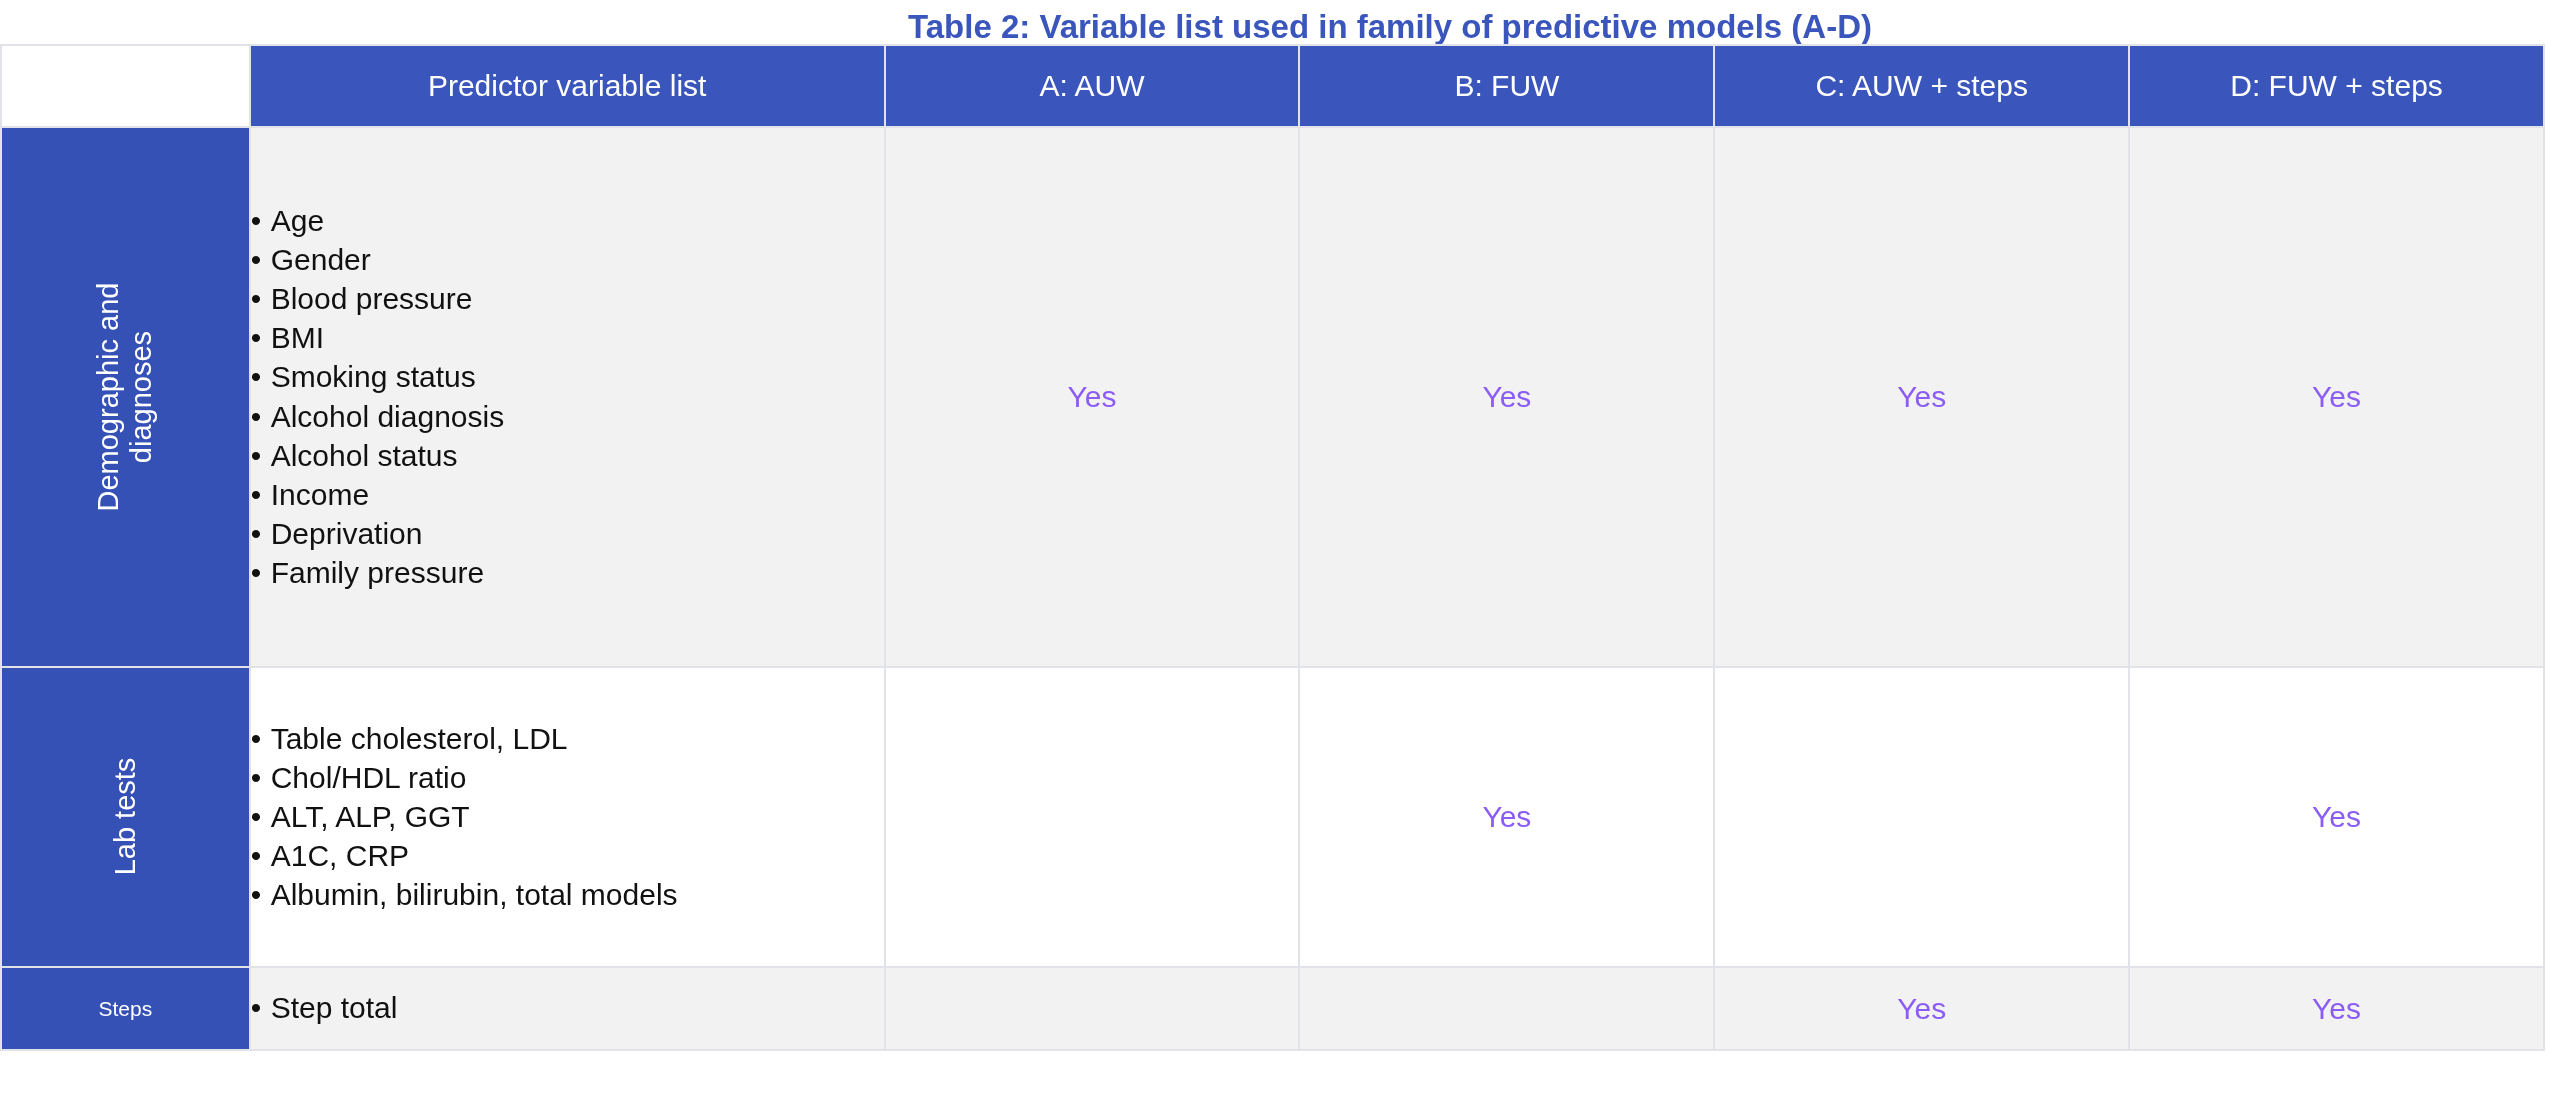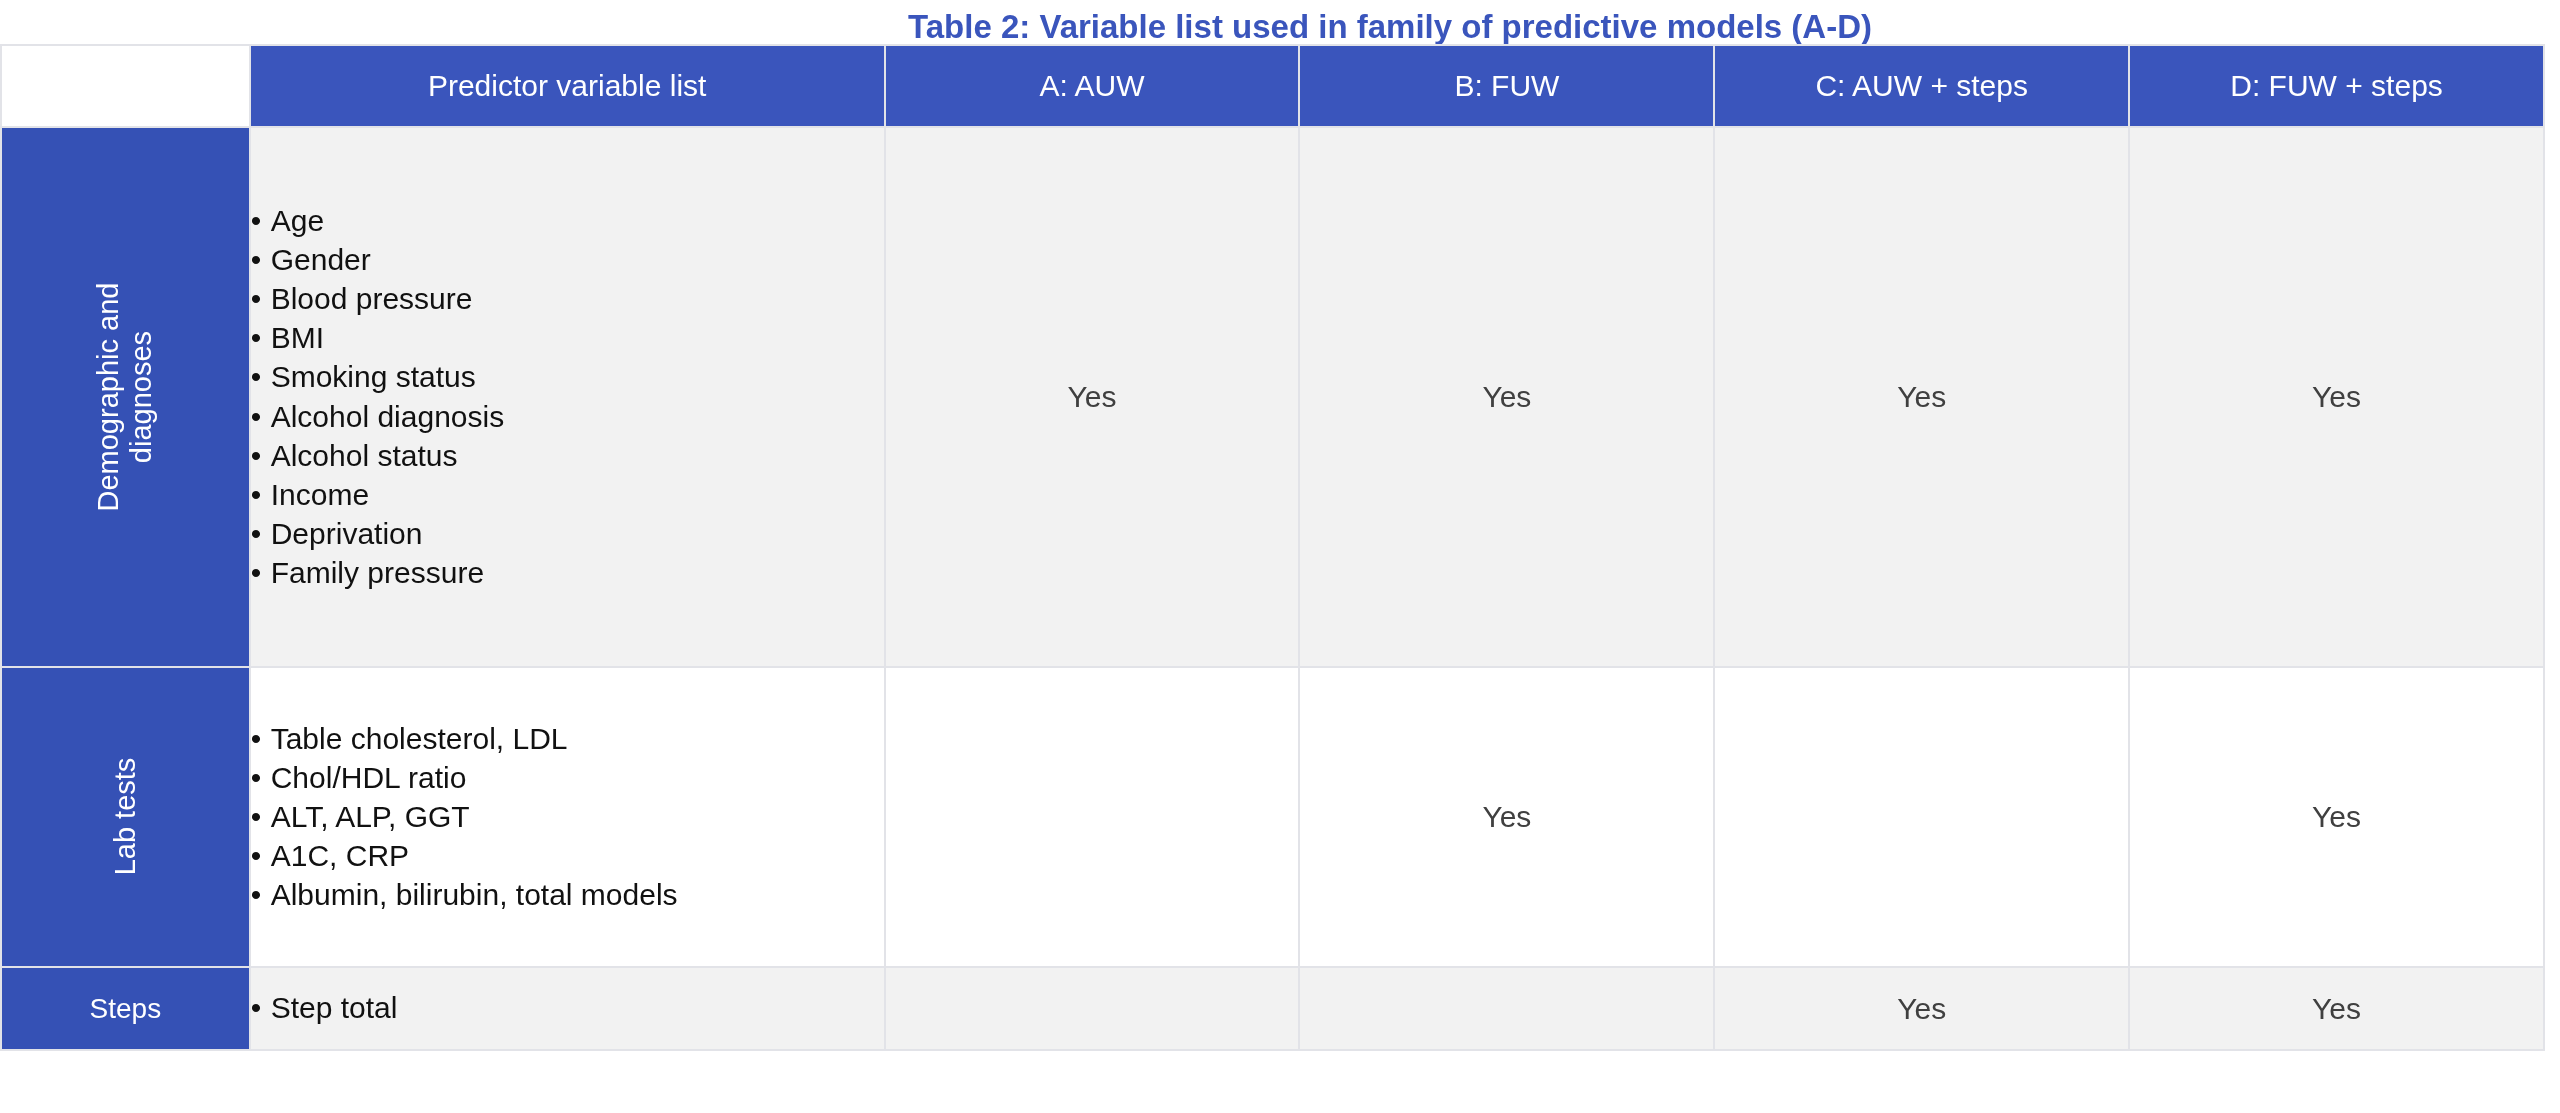--- a/index.html
+++ b/index.html
@@ -90,21 +90,21 @@
     width: 100%;
   }
   .rowlabel .rot {
     transform: rotate(-90deg);
     white-space: pre-line;
     font-size: 29px;
     line-height: 1.14;
     text-align: center;
   }
   .rowlabel .flat {
-    font-size: 28px;
+    font-size: 21px;
     text-align: center;
     line-height: 1.2;
   }
 
   
   .predictor {
     padding: 12px 0 12px 26px;
     font-size: 30px;
     color: #111111;
     line-height: 1.07;
@@ -123,21 +123,21 @@
   .predictor li .bullet {
     display: inline-block;
     width: 20px;
   }
 
   
   .modelcell {
     text-align: center;
     font-size: 30px;
     font-weight: bold;
-    color: #404040;
+    color: #8b5cf6;
   }
 
   
   .row-shaded .predictor,
   .row-shaded .modelcell { background: #f2f2f2; }
   .row-plain .predictor,
   .row-plain .modelcell { background: #ffffff; }
 
   .r1 { height: 540px; }
   .r2 { height: 300px; }

